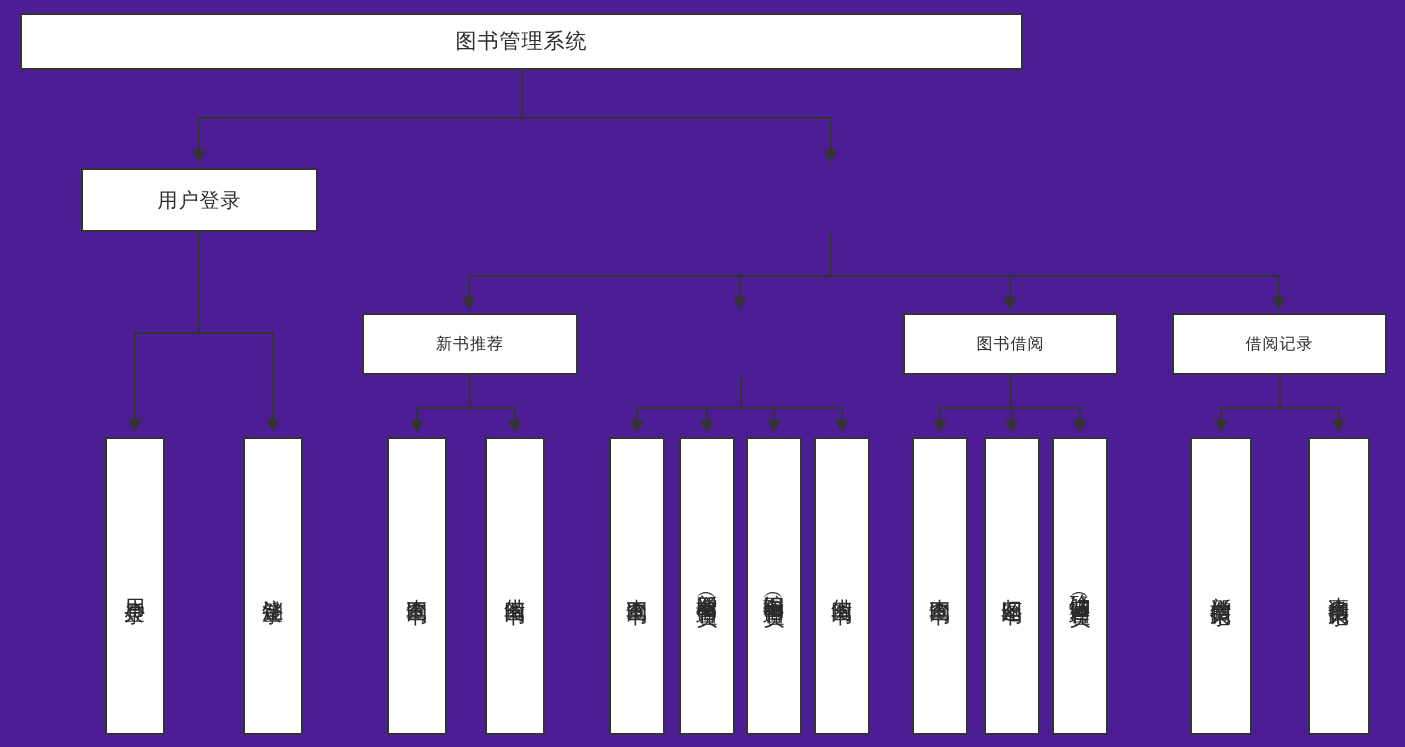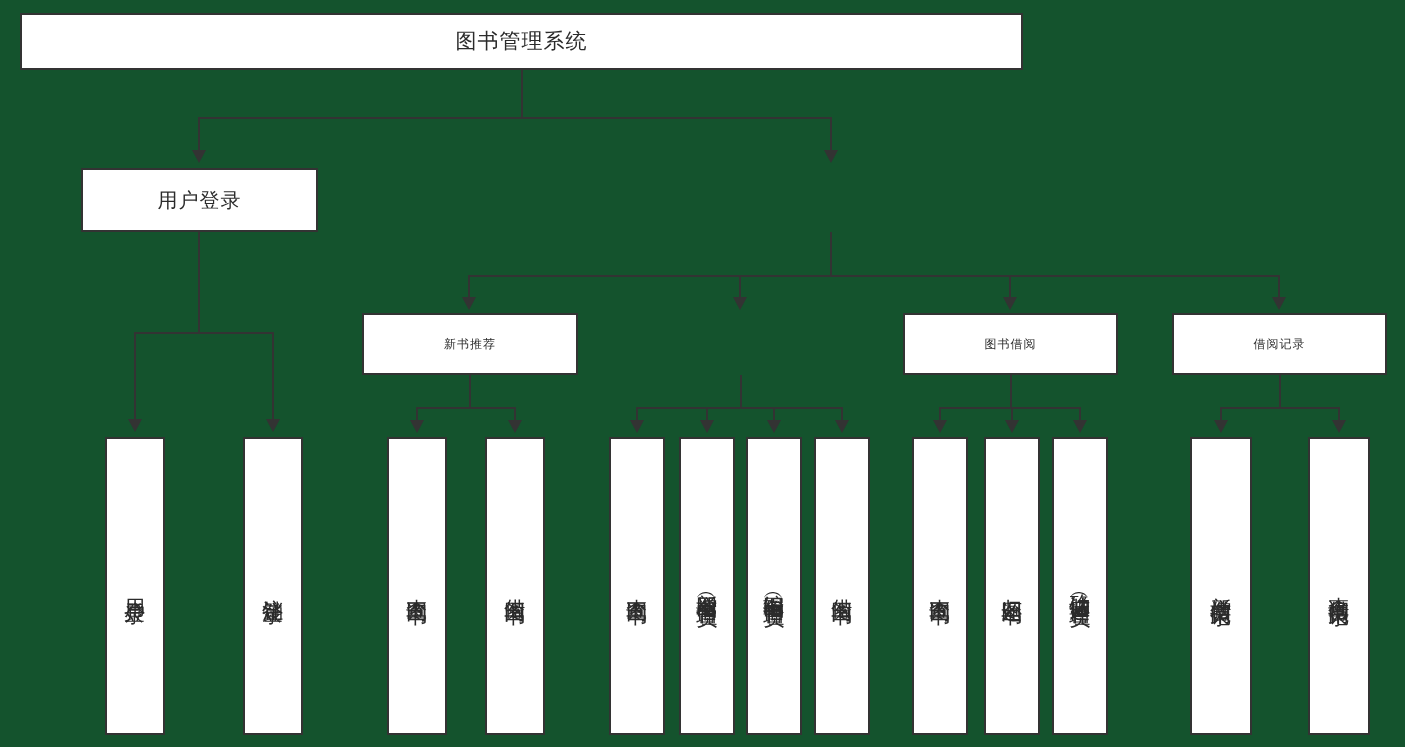--- a/index.html
+++ b/index.html
@@ -8,21 +8,21 @@
     padding: 0;
     background: #ffffff;
   }
   body {
     font-family: "Liberation Sans", "DejaVu Sans", sans-serif;
   }
   #canvas {
     position: relative;
     width: 1405px;
     height: 747px;
-    background: #14532d;
+    background: #4c1d95;
     overflow: hidden;
   }
   
   .node {
     position: absolute;
     box-sizing: border-box;
     border: 2px solid #333333;
     background: #ffffff;
     color: #2b2b2b;
     display: flex;
@@ -34,21 +34,21 @@
     text-align: center;
     z-index: 3;
   }
   .node-root {
     font-size: 21px;
   }
   .node-l2 {
     font-size: 20px;
   }
   .node-l3 {
-    font-size: 12px;
+    font-size: 16px;
   }
   
   .leaf {
     position: absolute;
     box-sizing: border-box;
     border: 2px solid #333333;
     background: #ffffff;
     color: #2b2b2b;
     z-index: 3;
     display: flex;

